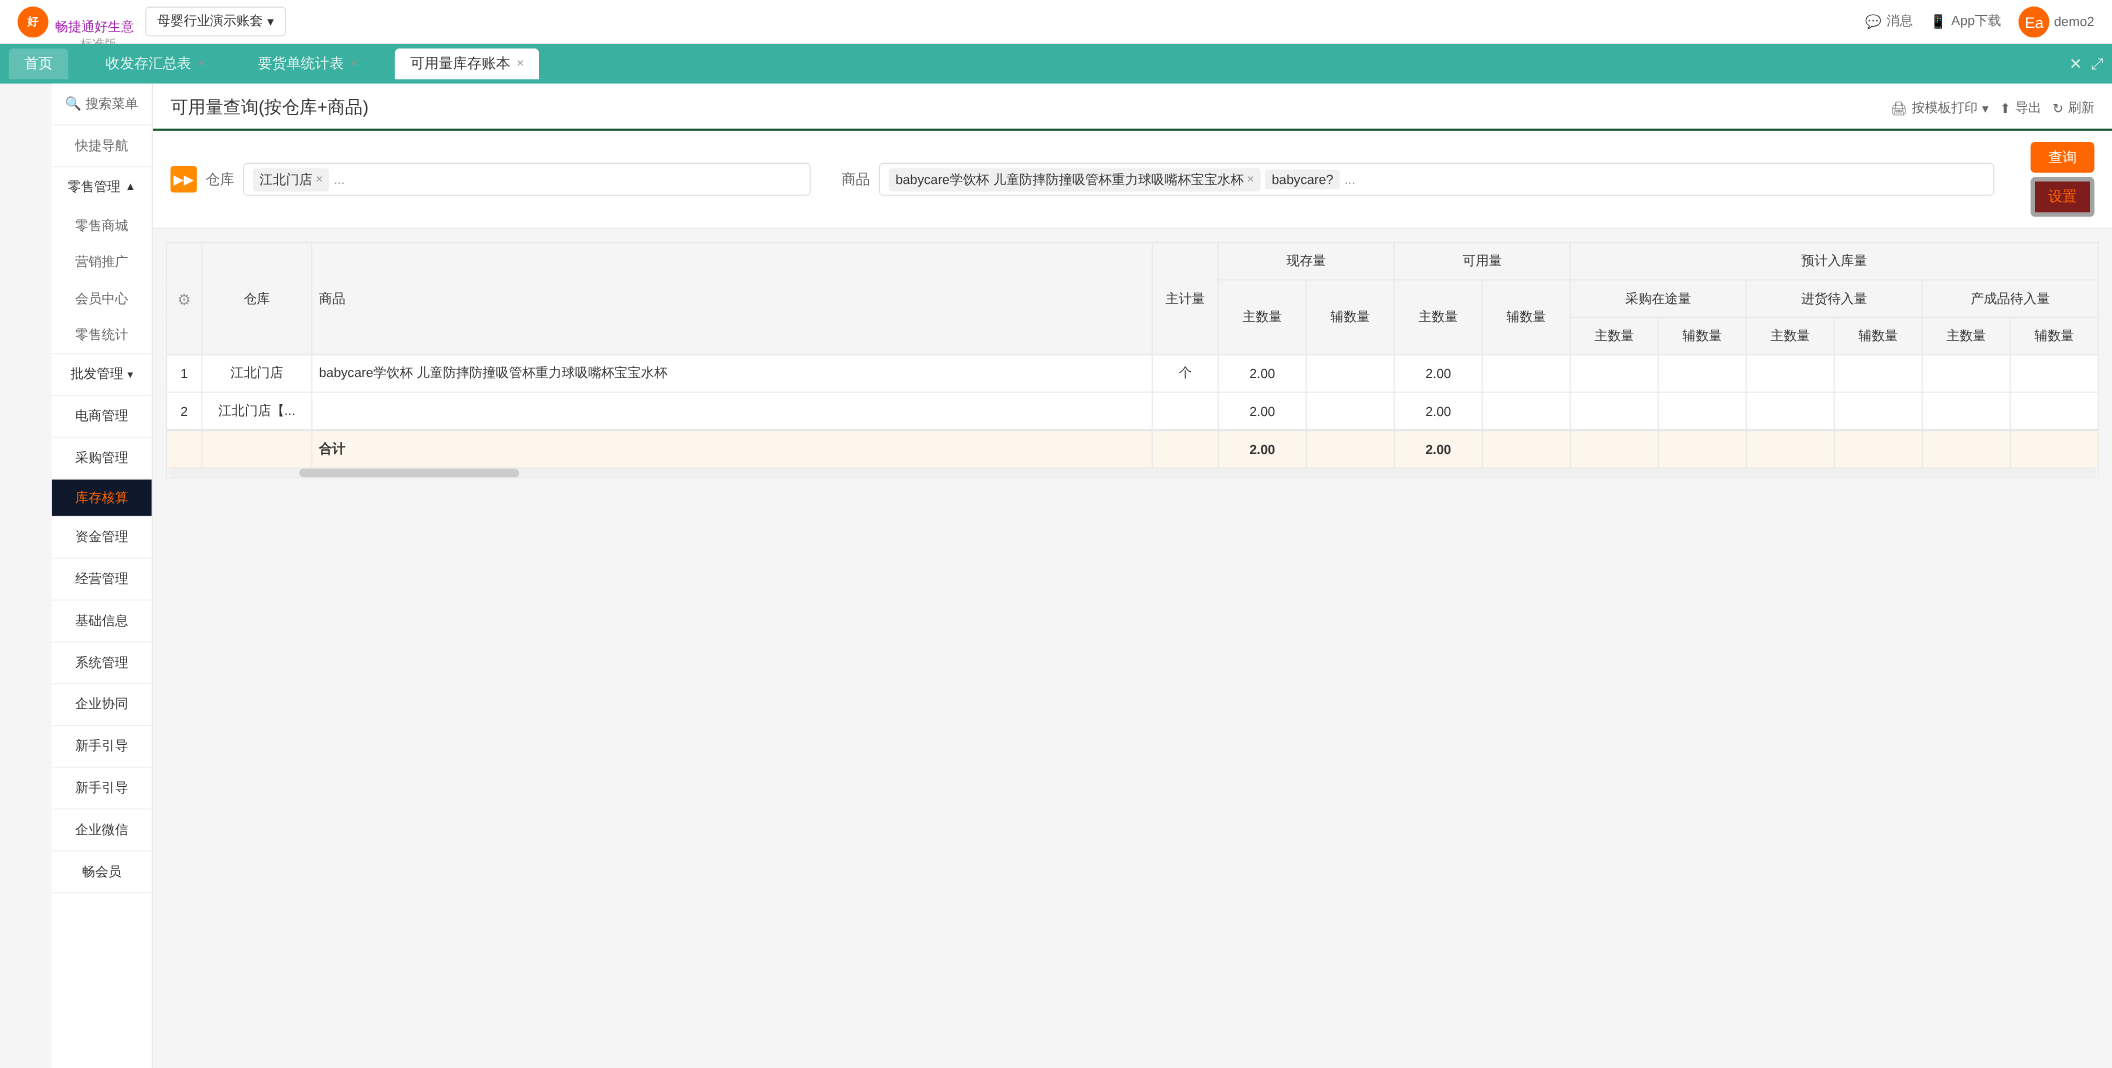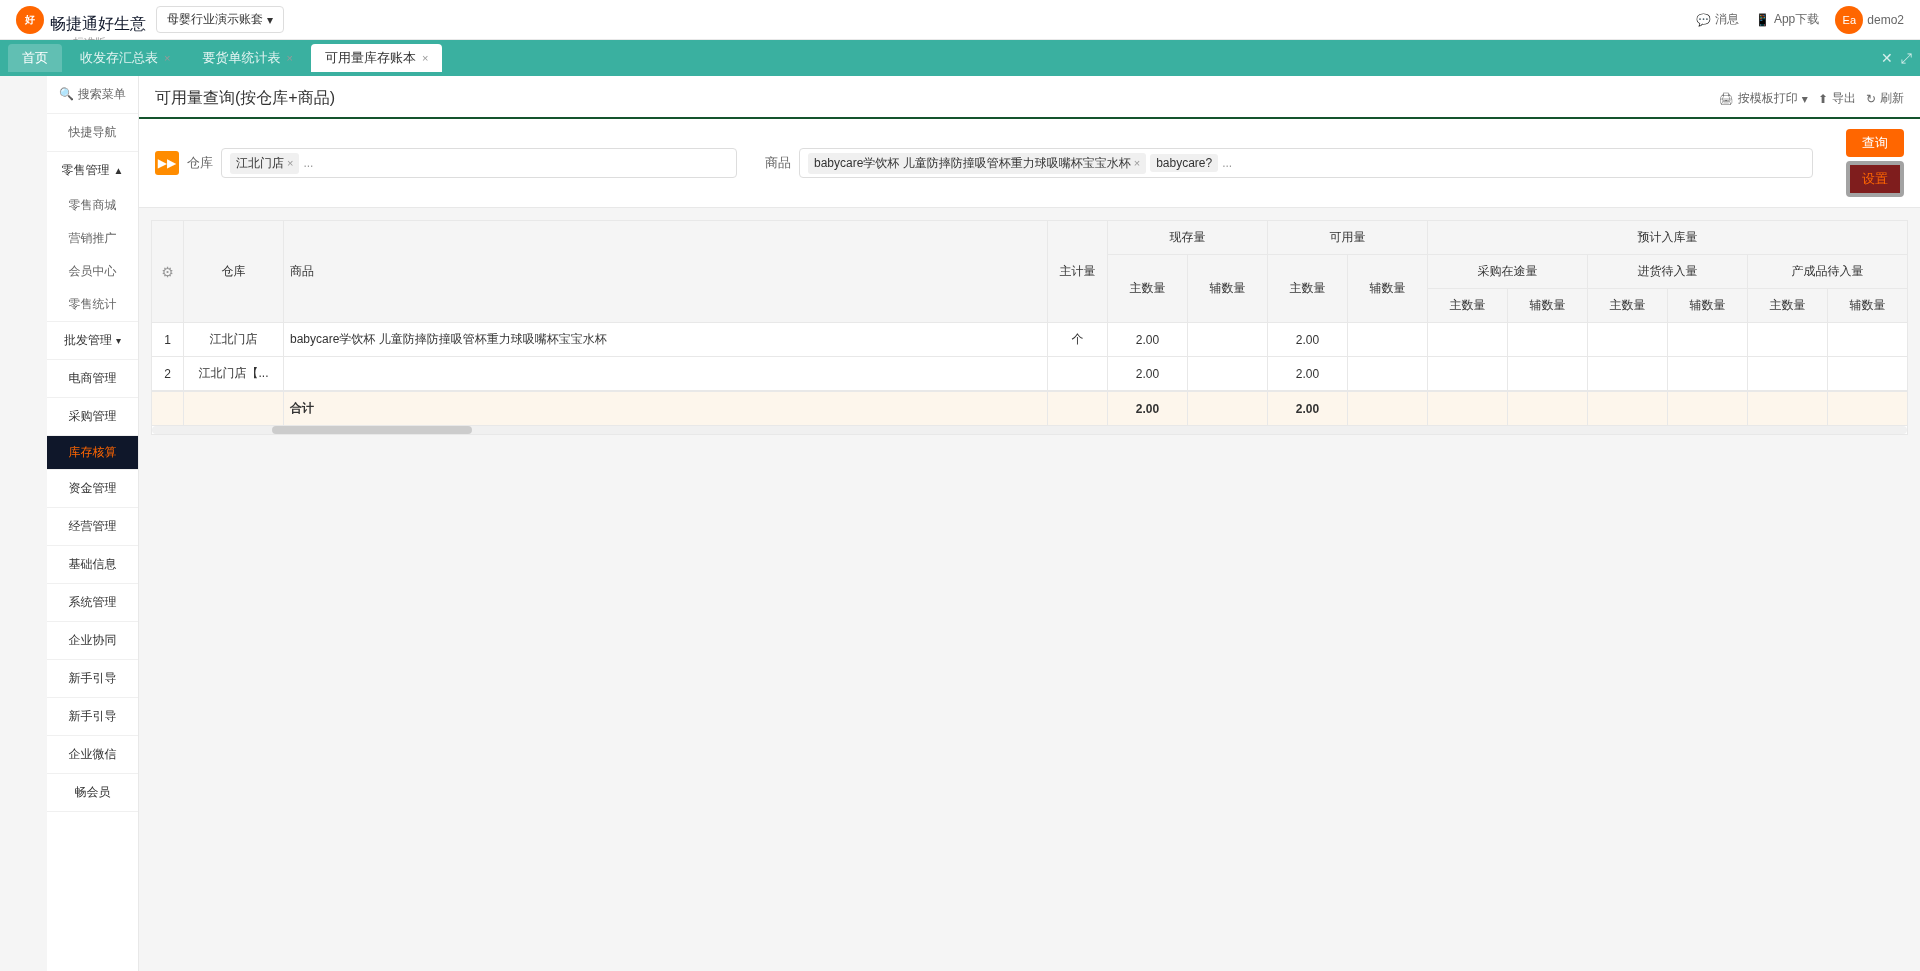--- a/index.html
+++ b/index.html
@@ -3,29 +3,29 @@
   <meta charset="utf-8">
   <style>
     * { box-sizing: border-box; margin: 0; padding: 0; }
     body { font-family: 'Microsoft YaHei', Arial, sans-serif; font-size: 13px; background: #f5f5f5; color: #333; display: flex; flex-direction: column; height: 971px; overflow: hidden; }
 
     
     .top-bar { background: #fff; height: 40px; display: flex; align-items: center; justify-content: space-between; padding: 0 16px; border-bottom: 1px solid #e8e8e8; flex-shrink: 0; }
     .top-bar-left { display: flex; align-items: center; gap: 10px; }
     .logo-area { display: flex; align-items: center; gap: 6px; }
     .logo-icon { width: 28px; height: 28px; background: #ff6600; border-radius: 50%; display: flex; align-items: center; justify-content: center; color: white; font-size: 10px; font-weight: bold; }
-    .logo-text { font-size: 16px; color: #0f172a; margin-top: 24px; }
+    .logo-text { font-size: 12px; color: #a21caf; margin-top: 24px; }
     .template-badge { font-size: 11px; color: #999; margin-left: 23px; }
     .store-selector { display: flex; align-items: center; gap: 4px; border: 1px solid #ddd; border-radius: 4px; padding: 4px 10px; font-size: 12px; color: #333; cursor: pointer; }
     .top-bar-right { display: flex; align-items: center; gap: 16px; }
     .top-right-item { display: flex; align-items: center; gap: 4px; font-size: 12px; color: #666; cursor: pointer; }
-    .avatar { width: 28px; height: 28px; border-radius: 50%; background: #ff6600; display: flex; align-items: center; justify-content: center; color: white; font-size: 11px; }
-
-    
-    .nav-tabs { background: #3ab0a0; height: 36px; display: flex; align-items: center; padding: 0 8px; flex-shrink: 0; gap: 4px; }
+    .avatar { width: 28px; height: 28px; border-radius: 50%; background: #ff6600; display: flex; align-items: center; justify-content: center; color: white; font-size: 14px; }
+
+    
+    .nav-tabs { background: #3ab0a0; height: 36px; display: flex; align-items: center; padding: 0 8px; flex-shrink: 0; gap: 20px; }
     .nav-tab { height: 28px; padding: 0 14px; border-radius: 4px 4px 0 0; display: flex; align-items: center; gap: 6px; font-size: 13px; cursor: pointer; color: rgba(255,255,255,0.85); background: transparent; }
     .nav-tab.active { background: #fff; color: #333; }
     .nav-tab .close-x { font-size: 11px; color: #999; cursor: pointer; }
     .nav-tab.home { background: rgba(255,255,255,0.2); color: white; }
     .nav-spacer { flex: 1; }
     .nav-window-btns { display: flex; gap: 8px; align-items: center; }
     .win-btn { color: rgba(255,255,255,0.8); cursor: pointer; font-size: 14px; }
 
     
     .main-layout { display: flex; flex: 1; overflow: hidden; }

